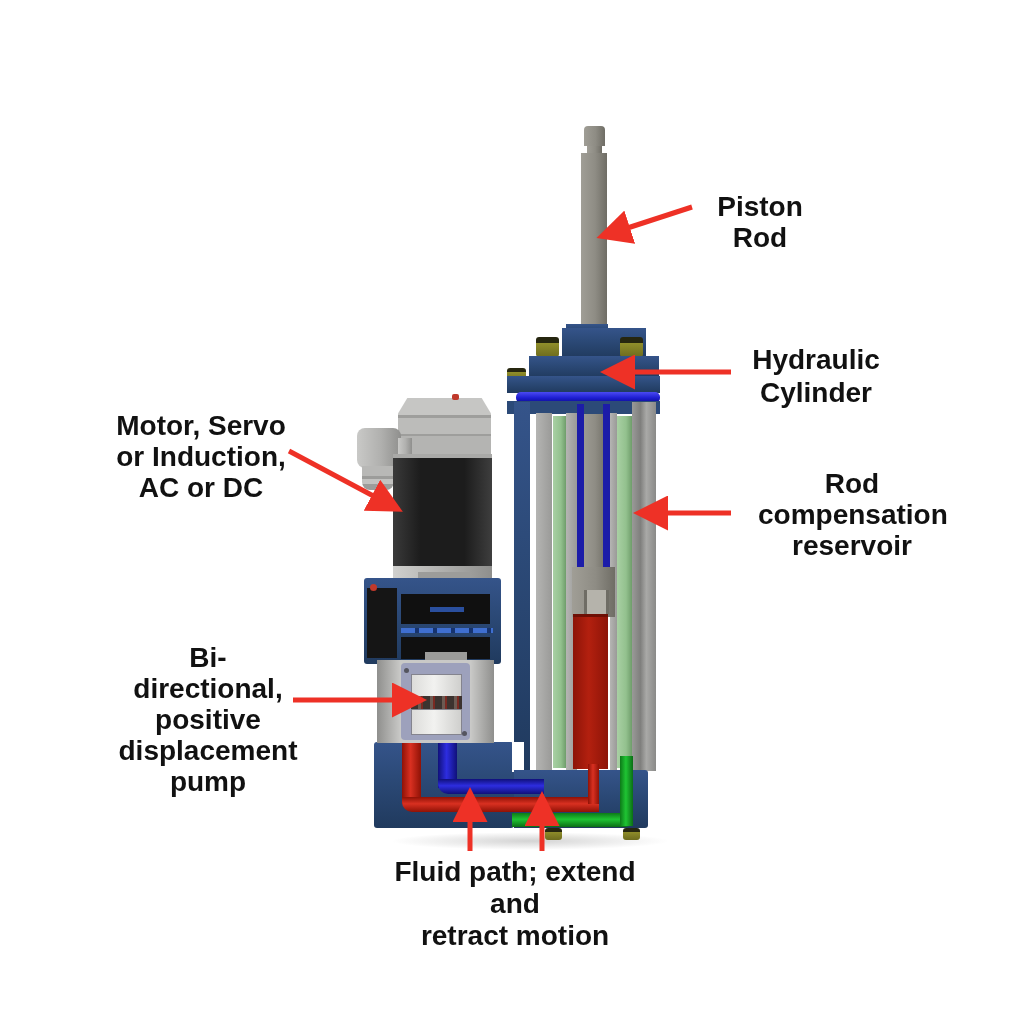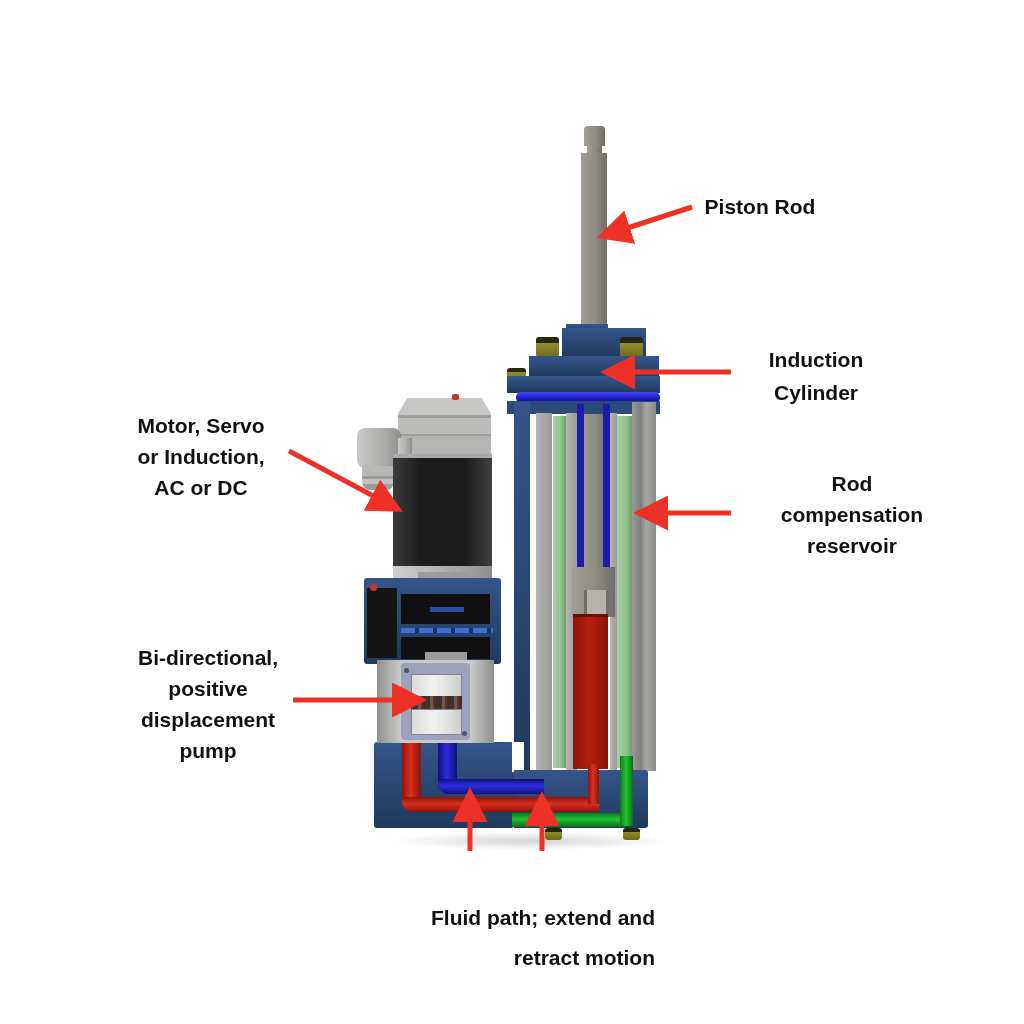--- a/index.html
+++ b/index.html
@@ -7,21 +7,21 @@
     --c-navy:#2c4a78; --c-navy-dark:#203a5e; --c-bright-blue:#1d1dd0;
     --c-fluid-blue:#1c1ca8; --c-fluid-red:#b3200f; --c-pipe-red:#c01d10;
     --c-pipe-green:#15a628; --c-reservoir-green:#93c18e; --c-rod-gray:#8e8c84;
     --c-motor-black:#1c1c1c; --c-housing-gray:#b6b6b4; --c-bolt-olive:#8f8d2a;
     --c-pump-frame:#9da1bc;
   }
   html,body{margin:0;padding:0;background:#ffffff;}
   #stage{position:relative;width:1024px;height:1024px;background:#ffffff;overflow:hidden;
          font-family:"Liberation Sans",sans-serif;}
   .p{position:absolute;}
-  .label{position:absolute;font-weight:700;font-size:21px;line-height:31px;
+  .label{position:absolute;font-weight:700;font-size:28px;line-height:31px;
          color:var(--c-label-text);text-align:center;white-space:pre-line;}
   .note{color:var(--c-note-text);font-size:22px;}
   .navy{background:linear-gradient(180deg,#35548a,var(--c-navy) 40%,var(--c-navy-dark));}
   .navyflat{background:var(--c-navy);}
   .bolt{background:linear-gradient(180deg,#26260f 0 32%,var(--c-bolt-olive) 32%,#6d6b1e);border-radius:3px;}
   .gray{background:linear-gradient(90deg,#c9c9c7,#b0b0ae 55%,#8f8f8d);}
   .rod{background:linear-gradient(90deg,#a09e96,var(--c-rod-gray) 55%,#6f6d65);}
   .greenres{background:linear-gradient(90deg,#a9d0a4,var(--c-reservoir-green) 60%,#6f9d6b);}
   .dblue{background:var(--c-fluid-blue);}
   .graywall{background:linear-gradient(90deg,#b5b5b3,#9a9a98);}
@@ -36,33 +36,33 @@
   .arrows{position:absolute;left:0;top:0;}
   .arrows line{stroke:var(--c-arrow);stroke-width:5;}
   #ah path{fill:var(--c-arrow);}
 </style>
 </head>
 <body>
 
 <div id="stage">
 
   <div class="label" style="left:695px;top:191px;width:130px;">Piston Rod</div>
-  <div class="label" style="left:741px;top:343px;width:150px;line-height:33px;">Induction
+  <div class="label" style="left:741px;top:343px;width:150px;line-height:33px;">Hydraulic
 Cylinder</div>
   <div class="label" style="left:758px;top:468px;width:188px;">Rod
 compensation
 reservoir</div>
   <div class="label" style="left:112px;top:410px;width:178px;">Motor, Servo
 or Induction,
 AC or DC</div>
   <div class="label" style="left:118px;top:642px;width:180px;">Bi-directional,
 positive
 displacement
 pump</div>
-  <div class="label" style="left:375px;top:898px;width:280px;line-height:40px;text-align:right;">Fluid path; extend and
+  <div class="label" style="left:375px;top:856px;width:280px;line-height:32px;">Fluid path; extend and
 retract motion</div>
 
   <div class="p" style="left:390px;top:832px;width:280px;height:18px;background:radial-gradient(ellipse at center,rgba(110,110,110,.30),transparent 70%);"></div>
 
   <div class="p rod" style="left:584px;top:126px;width:21px;height:20px;border-radius:4px 4px 0 0;"></div>
   <div class="p rod" style="left:587px;top:146px;width:15px;height:7px;"></div>
   <div class="p rod" style="left:581px;top:153px;width:26px;height:440px;"></div>
 
   <div class="p navy" style="left:566px;top:324px;width:42px;height:12px;"></div>
   <div class="p navy" style="left:562px;top:328px;width:84px;height:30px;"></div>

